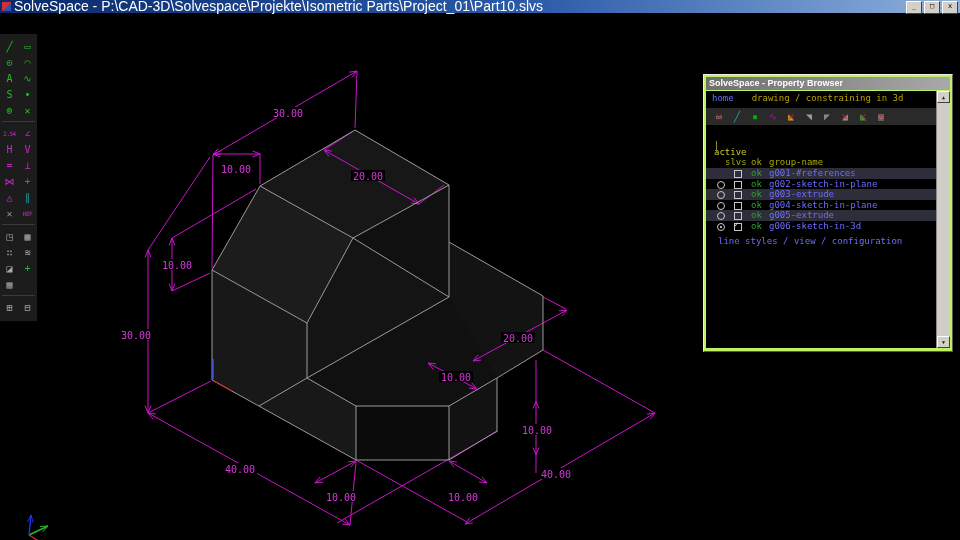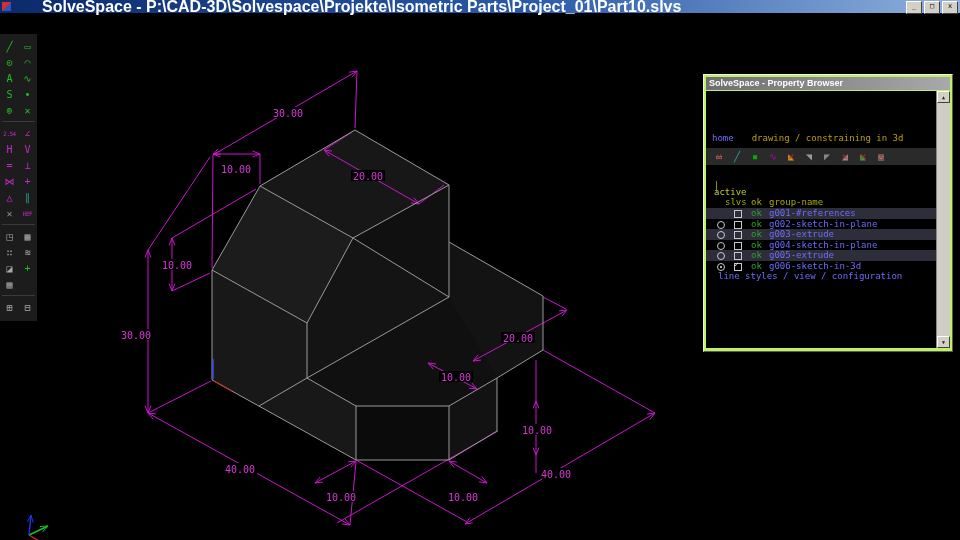--- a/index.html
+++ b/index.html
@@ -4,21 +4,21 @@
 <style>
   html,body{margin:0;padding:0;background:#000;}
   #screen{position:relative;width:960px;height:540px;overflow:hidden;background:#000;
           font-family:"Liberation Sans",sans-serif;}
   
   #titlebar{position:absolute;left:0;top:0;width:960px;height:13px;
             background:linear-gradient(90deg,#0a2a6b,#2a5aa8 55%,#8fb0dc);
             display:flex;align-items:center;}
   #app-icon{width:9px;height:9px;margin:0 3px 0 2px;
             background:linear-gradient(135deg,#d03030 50%,#3050c0 50%);}
-  #title-text{color:#fff;font-size:16px;font-weight:bold;white-space:nowrap;line-height:13px;margin-left:28px;}
+  #title-text{color:#fff;font-size:14px;font-weight:normal;white-space:nowrap;line-height:13px;}
   #win-buttons{position:absolute;right:2px;top:1px;display:flex;gap:2px;}
   .win-btn{width:14px;height:11px;background:#d4d0c8;border:1px solid;
            border-color:#fff #404040 #404040 #fff;font-size:7px;line-height:9px;
            text-align:center;color:#000;font-family:"DejaVu Sans Mono",monospace;}
   #menubar{position:absolute;left:0;top:13px;width:960px;height:14px;background:#d4d0c8;
            display:flex;align-items:center;border-bottom:1px solid #808080;}
   .menu-item{font-size:10px;color:#000;padding:0 6px;line-height:14px;}
   
   #workspace{position:absolute;left:0;top:28px;width:960px;height:512px;background:#000;}
   #canvas-svg{position:absolute;left:0;top:0;}
@@ -31,21 +31,21 @@
            font-size:10px;font-family:"DejaVu Sans Mono",monospace;margin:0 0 0 1px;}
   .tb-cell.small{font-size:6px;letter-spacing:-0.5px;}
   
   #pb{position:absolute;left:703px;top:46px;width:250px;height:278px;background:#bef264;
       padding:2px;box-sizing:border-box;z-index:10;
       border:1px solid;border-color:#efefe6 #5a5a5a #5a5a5a #efefe6;}
   #pb-title{height:13px;background:linear-gradient(90deg,#6e6e6e,#a9a9a9);
             color:#fff;font-size:9px;font-weight:bold;line-height:13px;padding-left:3px;}
   #pb-body{position:relative;background:#000;height:257px;margin-top:1px;
            font-family:"DejaVu Sans Mono",monospace;font-size:9px;overflow:hidden;}
-  #pb-nav{height:13px;padding:2px 0 0 6px;white-space:nowrap;margin-top:40px;}
+  #pb-nav{height:13px;padding:2px 0 0 6px;white-space:nowrap;}
   #pb-home{color:#6c6cff;margin-right:18px;}
   #pb-section{color:#b8a000;}
   #pb-toolbar{height:17px;background:#2a2a2a;display:flex;align-items:center;
               padding-left:6px;gap:4px;margin-top:2px;}
   .pb-icon{position:relative;width:14px;height:13px;display:flex;align-items:center;
            justify-content:center;font-size:10px;}
   .pb-icon .cross{position:absolute;left:0;top:0;width:100%;height:100%;color:#c03030;
                   font-size:11px;line-height:13px;text-align:center;}
   #pb-list{position:relative;padding:22px 14px 0 0;}
   #pb-active{color:#c8c830;padding-left:8px;height:10px;line-height:10px;}
@@ -59,21 +59,21 @@
   .pb-radio .dot{position:absolute;left:2px;top:2px;width:2px;height:2px;border-radius:50%;
                  background:#e8e8e8;}
   .pb-check{position:absolute;left:28px;top:2px;width:6px;height:6px;border:1px solid #c8c8c8;}
   .pb-check .mark{position:absolute;left:-1px;top:-4px;color:#d8d8d8;font-size:8px;}
   .pb-ok{position:absolute;left:45px;color:#30a030;}
   .pb-name{position:absolute;left:63px;color:#6c6cff;white-space:nowrap;}
   .pb-links{padding-left:12px;white-space:nowrap;height:11px;line-height:11px;}
   .pb-links .lnk{color:#6c6cff;}
   .pb-links .sep{color:#6c6cff;}
   #pb-links-1{margin-top:8px;}
-  #pb-links-2{}
+  #pb-links-2{margin-top:5px;}
   #pb-scroll{position:absolute;right:0;top:0;width:13px;height:257px;background:#d0cdc6;
              border-left:1px solid #8a8a8a;}
   .sb-btn{position:absolute;left:0;width:13px;height:12px;background:#d4d0c8;border:1px solid;
           border-color:#fff #404040 #404040 #fff;box-sizing:border-box;font-size:5px;
           text-align:center;line-height:10px;color:#222;}
   #sb-up{top:0;} #sb-down{bottom:0;}
 </style>
 </head>
 <body>
 

